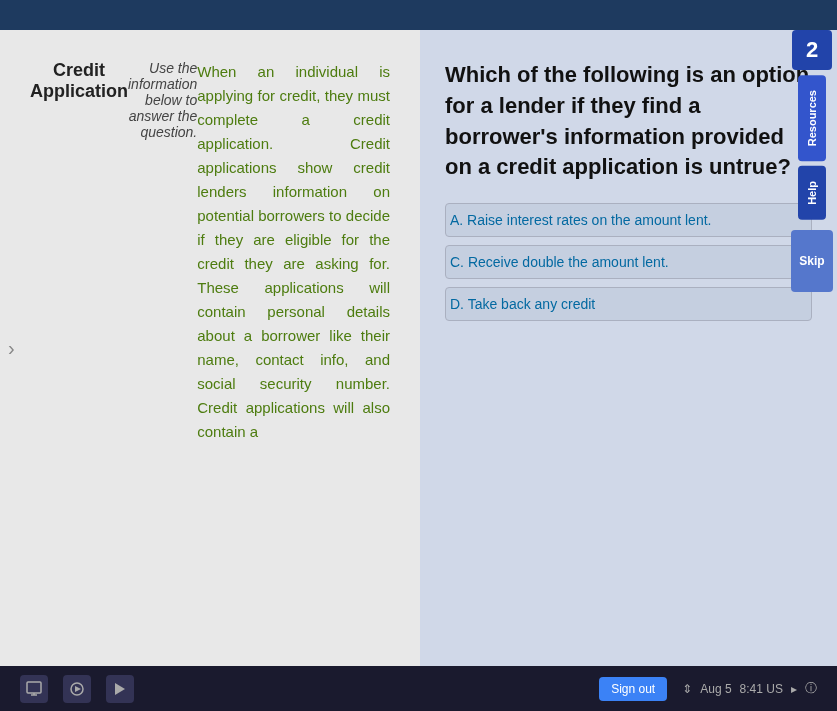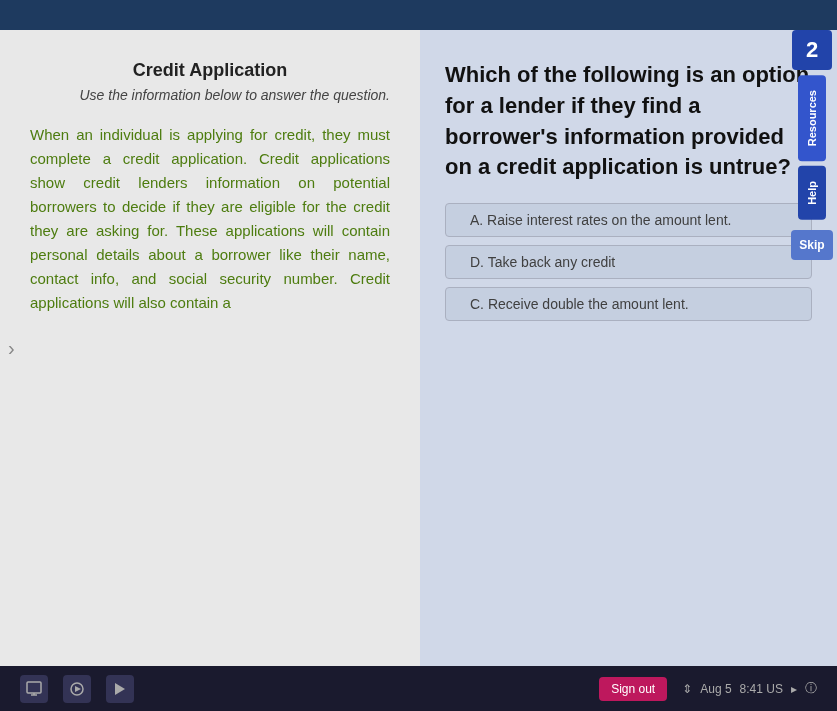--- a/index.html
+++ b/index.html
@@ -31,21 +31,21 @@
     .main-content {
       display: flex;
       flex: 1;
       position: relative;
     }
     .left-panel {
       width: 420px;
       background: #e8e8e8;
       padding: 30px 30px 20px 30px;
       display: flex;
-      flex-direction: column;
+      flex-direction: row;
     }
     .left-panel-title {
       text-align: center;
       font-size: 18px;
       font-weight: bold;
       color: #222;
       margin-bottom: 6px;
     }
     .left-panel-subtitle {
       text-align: right;
@@ -73,24 +73,24 @@
       font-weight: bold;
       color: #111;
       line-height: 1.4;
       margin-bottom: 20px;
       text-align: left;
     }
     .answer-option {
       background: #c5cfe0;
       border: 1px solid #aab0c0;
       border-radius: 4px;
-      padding: 8px 24px;
+      padding: 8px 4px;
       margin-bottom: 8px;
       font-size: 14px;
-      color: #404040;
+      color: #0369a1;
       cursor: pointer;
     }
     .side-buttons {
       position: absolute;
       right: 0;
       top: 0;
       bottom: 0;
       width: 50px;
       display: flex;
       flex-direction: column;
@@ -133,21 +133,21 @@
       padding: 15px 8px;
       cursor: pointer;
       border-radius: 4px;
       margin-bottom: 10px;
     }
     .skip-btn {
       background: #5577cc;
       color: white;
       font-size: 12px;
       font-weight: bold;
-      padding: 8px 8px;
+      padding: 24px 8px;
       cursor: pointer;
       border-radius: 4px;
     }
     .bottom-bar {
       background: #1a1a2e;
       height: 45px;
       display: flex;
       align-items: center;
       padding: 0 20px;
       gap: 15px;
@@ -156,21 +156,21 @@
       width: 28px;
       height: 28px;
       background: #333355;
       border-radius: 4px;
       display: flex;
       align-items: center;
       justify-content: center;
       cursor: pointer;
     }
     .sign-out-btn {
-      background: #be185d;
+      background: #3b82f6;
       color: white;
       font-size: 12px;
       padding: 5px 12px;
       border-radius: 4px;
       cursor: pointer;
       margin-left: auto;
     }
     .bottom-status {
       color: #aaa;
       font-size: 12px;
@@ -202,22 +202,22 @@
       <div class="left-panel-title">Credit Application</div>
       <div class="left-panel-subtitle">Use the information below to answer the question.</div>
       <div class="left-panel-body">When an individual is applying for credit, they must complete a credit application. Credit applications show credit lenders information on potential borrowers to decide if they are eligible for the credit they are asking for. These applications will contain personal details about a borrower like their name, contact info, and social security number. Credit applications will also contain a</div>
     </div>
 
     <div class="right-panel">
       <div class="question-text">Which of the following is an option for a lender if they find a borrower's information provided on a credit application is untrue?</div>
 
       <div>
         <div class="answer-option">A. Raise interest rates on the amount lent.</div>
+        <div class="answer-option">C. Receive double the amount lent.</div>
         <div class="answer-option">D. Take back any credit</div>
-        <div class="answer-option">C. Receive double the amount lent.</div>
       </div>
 
       <div class="side-buttons">
         <div class="number-badge">2</div>
         <div class="resources-btn">Resources</div>
         <div class="help-btn">Help</div>
         <div class="skip-btn">Skip</div>
       </div>
     </div>
   </div>

